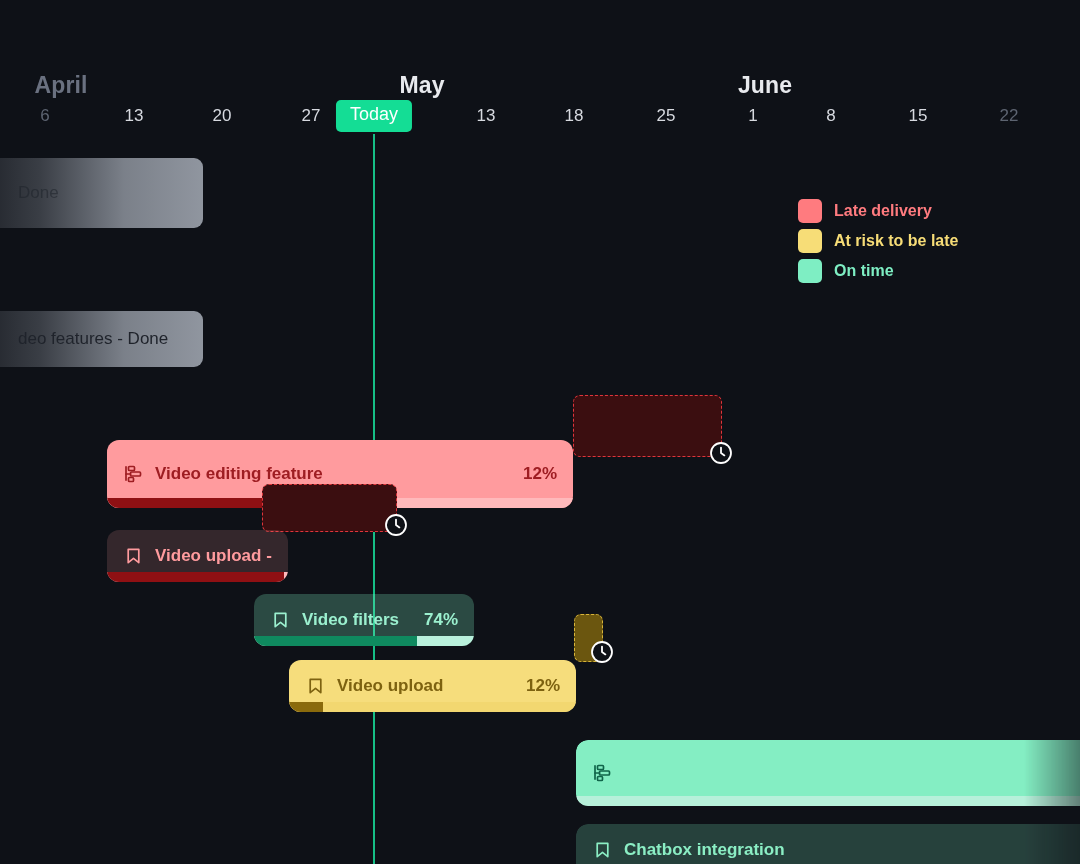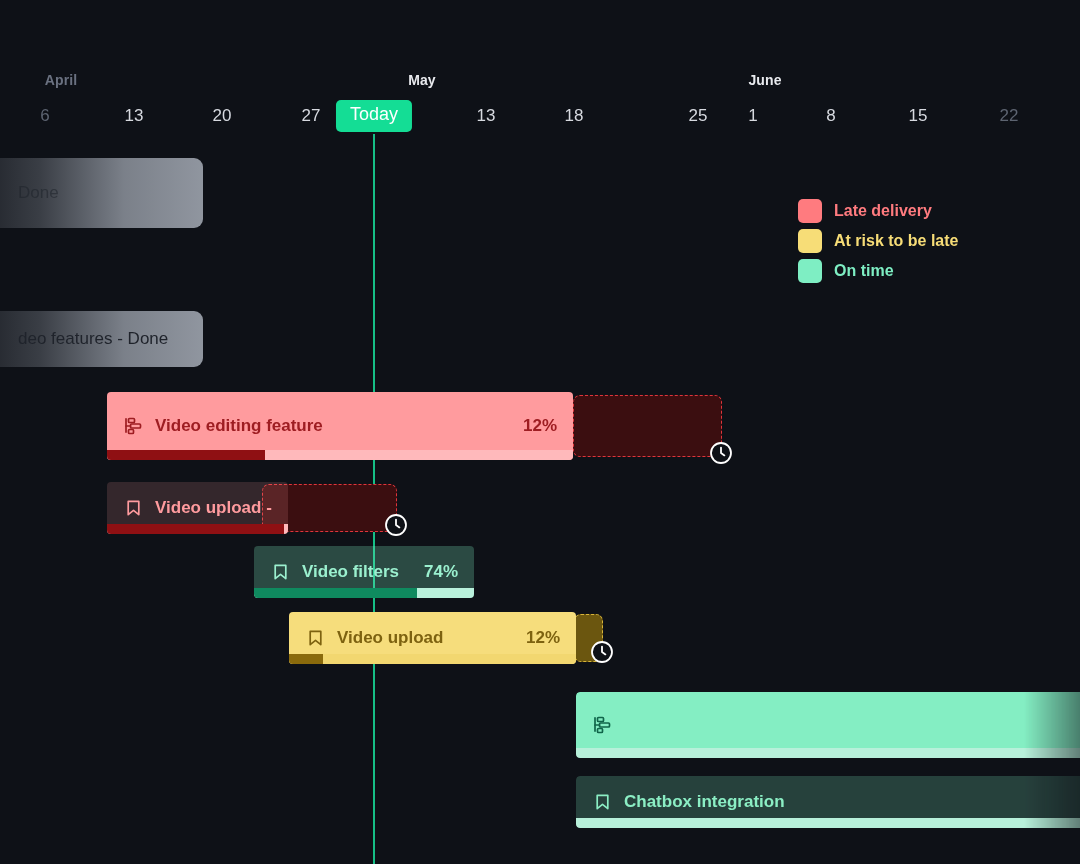--- a/index.html
+++ b/index.html
@@ -8,21 +8,21 @@
     background: #0e1117;
     font-family: "Liberation Sans", sans-serif;
     overflow: hidden;
   }
   #root { position: relative; width: 1080px; height: 864px; background: #0e1117; }
 
   
   .months { position: absolute; left: 0; top: 72px; width: 1080px; height: 28px; }
   .month-label {
     position: absolute; top: 0;
-    font-size: 14px; font-weight: 700; letter-spacing: .1px;
+    font-size: 23px; font-weight: 700; letter-spacing: .1px;
     transform: translateX(-50%);
     white-space: nowrap;
   }
   .month-label.dim { color: #6a7180; font-weight: 700; }
   .month-label.bright { color: #e8eaee; }
 
   .days { position: absolute; left: 0; top: 106px; width: 1080px; height: 30px; }
   .day-tick {
     position: absolute; top: 0;
     font-size: 17px; font-weight: 400;
@@ -52,23 +52,23 @@
   .legend { position: absolute; left: 798px; top: 196px; }
   .legend-row { display: flex; align-items: center; height: 30px; margin-bottom: 0px; text-align: center; }
   .legend-swatch {
     width: 24px; height: 24px; border-radius: 5px; margin-right: 12px; flex: none;
   }
   .legend-label { font-size: 16px; font-weight: 700; white-space: nowrap; }
 
   
   .bar {
     position: absolute;
-    border-radius: 4px;
+    border-radius: 12px;
     overflow: hidden;
-    display: flex; align-items: flex-start;
+    display: flex; align-items: flex-start; margin-top: 48px;
   }
   .bar-inner {
     display: flex; align-items: center; width: 100%;
     padding: 0 16px; height: 100%;
   }
   .bar-icon { flex: none; width: 20px; height: 20px; margin-right: 12px; display:flex; align-items:center; justify-content:center; }
   .bar-title { font-size: 17px; font-weight: 700; white-space: nowrap; overflow: hidden; }
   .bar-pct { margin-left: auto; font-size: 17px; font-weight: 700; padding-left: 14px; white-space: nowrap; }
 
   .progress-track {
@@ -108,21 +108,21 @@
       <div class="month-label bright" style="left: 765px;">June</div>
     </div>
 
   <div class="days" id="days">
       <div class="day-tick dim" style="left: 45px;">6</div>
       <div class="day-tick bright" style="left: 134px;">13</div>
       <div class="day-tick bright" style="left: 222px;">20</div>
       <div class="day-tick bright" style="left: 311px;">27</div>
       <div class="day-tick bright" style="left: 486px;">13</div>
       <div class="day-tick bright" style="left: 574px;">18</div>
-      <div class="day-tick bright" style="left: 698px;">25</div>
+      <div class="day-tick bright" style="left: 666px;">25</div>
       <div class="day-tick bright" style="left: 753px;">1</div>
       <div class="day-tick bright" style="left: 831px;">8</div>
       <div class="day-tick bright" style="left: 918px;">15</div>
       <div class="day-tick dim" style="left: 1009px;">22</div>
     </div>
 
   <div class="today-chip" id="today-chip" style="left: 374px;">Today</div>
   <div class="today-line" id="today-line" style="left: 373.2px;"></div>
 
   <div class="legend" id="legend">

